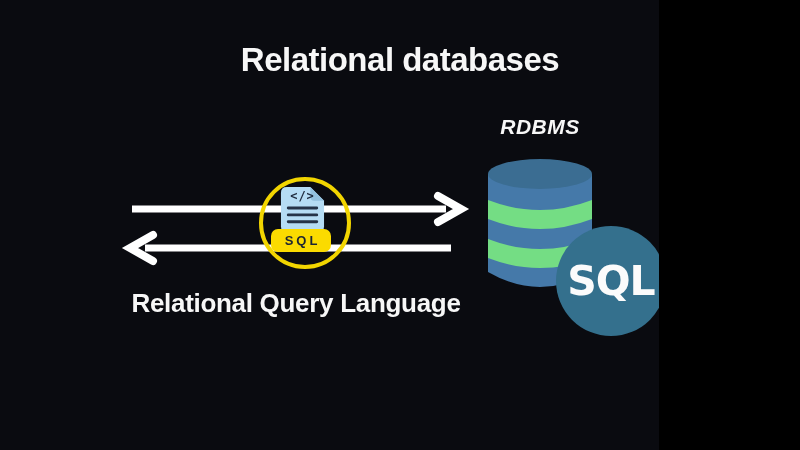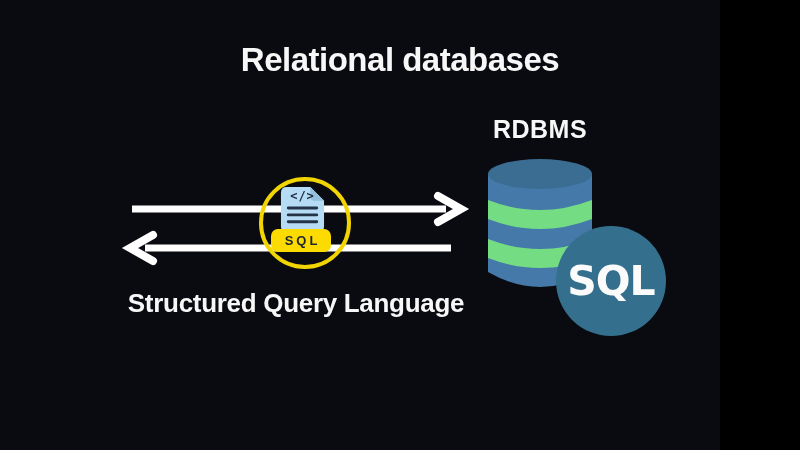--- a/index.html
+++ b/index.html
@@ -1,24 +1,24 @@
 <!DOCTYPE html>
 <html><head>
 <meta charset="utf-8">
 <style>
   html,body{margin:0;padding:0;background:#000;}
   .slide{
-    position:relative;width:720px;height:450px;overflow:hidden;
+    position:relative;width:659px;height:450px;overflow:hidden;
     background:#0a0b10;
     font-family:"Liberation Sans",sans-serif;
     -webkit-font-smoothing:antialiased;
   }
   .txt{position:absolute;color:#f7f7f7;font-weight:700;text-align:center;}
   .title{left:0;top:41px;width:800px;font-size:33px;letter-spacing:-0.5px;}
-  .rdbms{left:440px;top:115px;width:200px;font-size:25px;letter-spacing:0.5px;}
+  .rdbms{left:440px;top:115px;width:200px;font-size:21px;letter-spacing:0.5px;font-style:italic;}
   .caption{left:96px;top:287px;width:400px;font-size:26px;line-height:1.25;letter-spacing:-0.3px;}
   .layer{position:absolute;left:0;top:0;}
   
   .cylinder{left:480px;top:155px;z-index:1;}
   
   .sql-coin{
     position:absolute;left:556px;top:226px;width:110px;height:110px;
     background:#34708d;border-radius:50%;z-index:2;
     display:flex;align-items:center;justify-content:center;
     color:#fbfbfb;font-weight:700;font-size:41px;letter-spacing:-1px;
@@ -89,16 +89,16 @@
   </svg>
   <div class="code-glyph">&lt;/&gt;</div>
 
   <div class="sql-badge">
     <span>SQL</span>
   </div>
 
   <div class="ring"></div>
 
   <div class="txt caption">
-    <div>Structured Query Language</div>
+    <div>Relational Query Language</div>
   </div>
 
 </div>
 
 </body></html>

